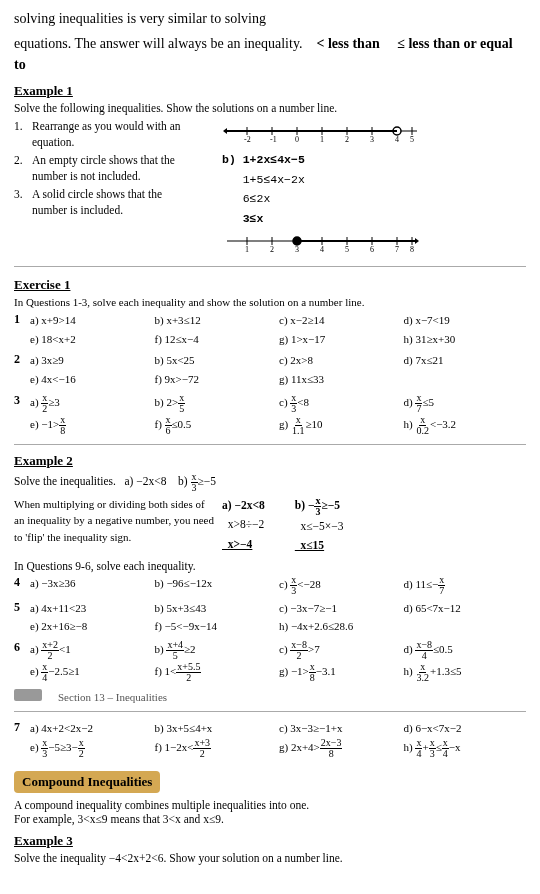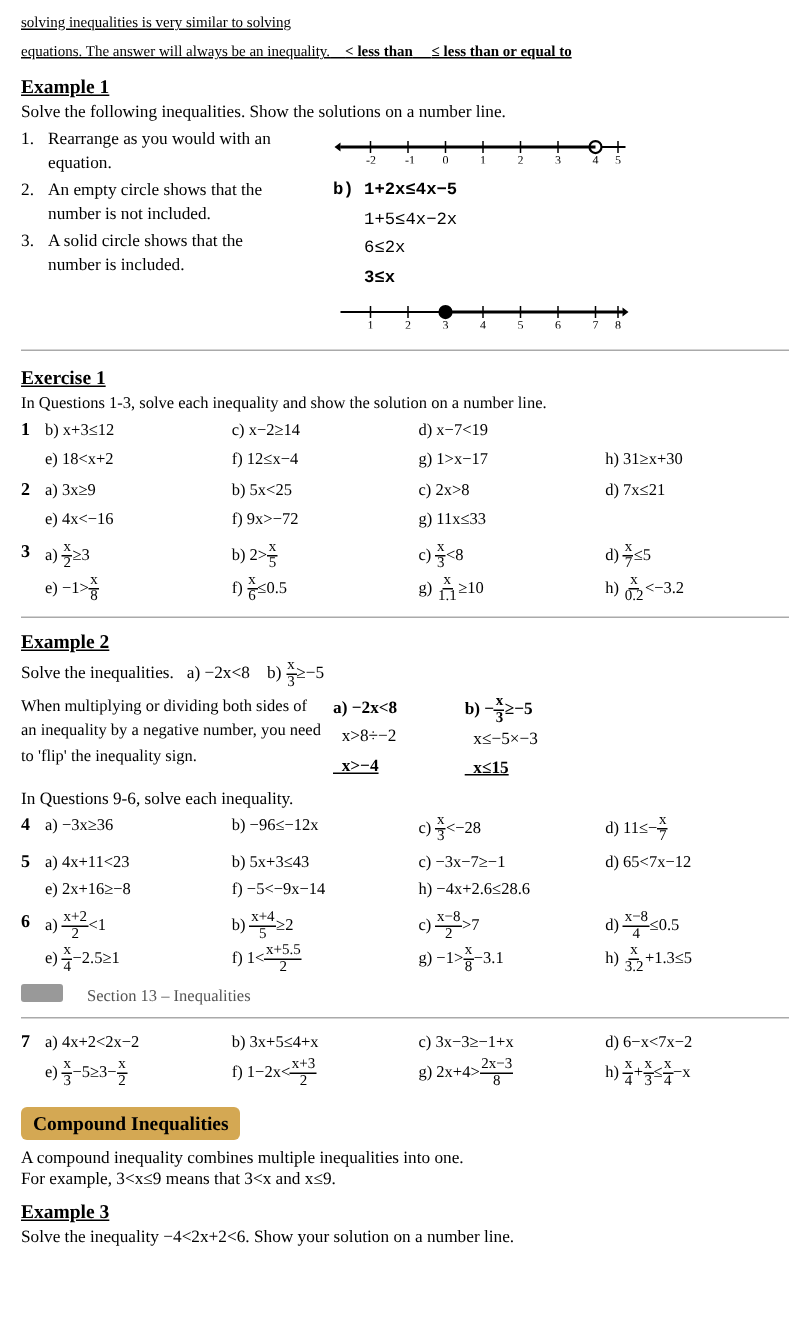--- a/index.html
+++ b/index.html
@@ -10,24 +10,23 @@
       width: 540px;
       min-height: 894px;
       overflow-x: hidden;
       color: #000;
     }
     .page {
       width: 540px;
       padding: 8px 14px 8px 14px;
     }
     .header-line {
-      font-size: 10px;
+      font-size: 14px;
       margin-bottom: 4px;
       line-height: 1.5;
-      text-decoration: underline;
     }
     .bold { font-weight: bold; }
     .example-title {
       font-weight: bold;
       font-size: 13px;
       margin-top: 8px;
       margin-bottom: 3px;
       text-decoration: underline;
     }
     .exercise-title {
@@ -218,20 +217,21 @@
   </div>
 
   <hr class="divider-line">
 
   <div>
     <div class="exercise-title">Exercise 1</div>
     <div style="font-size:11px; margin-bottom:4px;">In Questions 1-3, solve each inequality and show the solution on a number line.</div>
 
     <div class="q-row" style="display:grid; grid-template-columns: 14px 1fr 1fr 1fr 1fr; gap:2px; margin-bottom:1px;">
       <span class="bold" style="font-size:12px;">1</span>
+      <span class="q-cell">a) x+9&gt;14</span>
       <span class="q-cell">b) x+3≤12</span>
       <span class="q-cell">c) x−2≥14</span>
       <span class="q-cell">d) x−7&lt;19</span>
     </div>
     <div style="display:grid; grid-template-columns: 14px 1fr 1fr 1fr 1fr; gap:2px; margin-bottom:4px;">
       <span></span>
       <span class="q-cell">e) 18&lt;x+2</span>
       <span class="q-cell">f) 12≤x−4</span>
       <span class="q-cell">g) 1&gt;x−17</span>
       <span class="q-cell">h) 31≥x+30</span>
@@ -301,21 +301,21 @@
           <span class="den">3</span>
         </span>≥−5
     </div>
     <div class="two-col">
       <div class="left-col">
         <div style="font-size:11px; line-height:1.5;">
           When multiplying or dividing both sides of an inequality by a negative number, you need to 'flip' the inequality sign.
         </div>
       </div>
       <div class="right-col">
-        <div style="display:flex; gap:45px;">
+        <div style="display:flex; gap:30px;">
           <div style="font-size:11.5px; line-height:1.7;">
             <span class="bold">a) −2x&lt;8</span><br>
             <span>&nbsp;&nbsp;x&gt;8÷−2</span><br>
             <span class="underline-bold">&nbsp;&nbsp;x&gt;−4</span>
           </div>
           <div style="font-size:11.5px; line-height:1.7;">
             <span class="bold">b) −<span class="fraction">
                   <span class="num">x</span>
                   <span class="den">3</span>
                 </span>≥−5</span><br>

